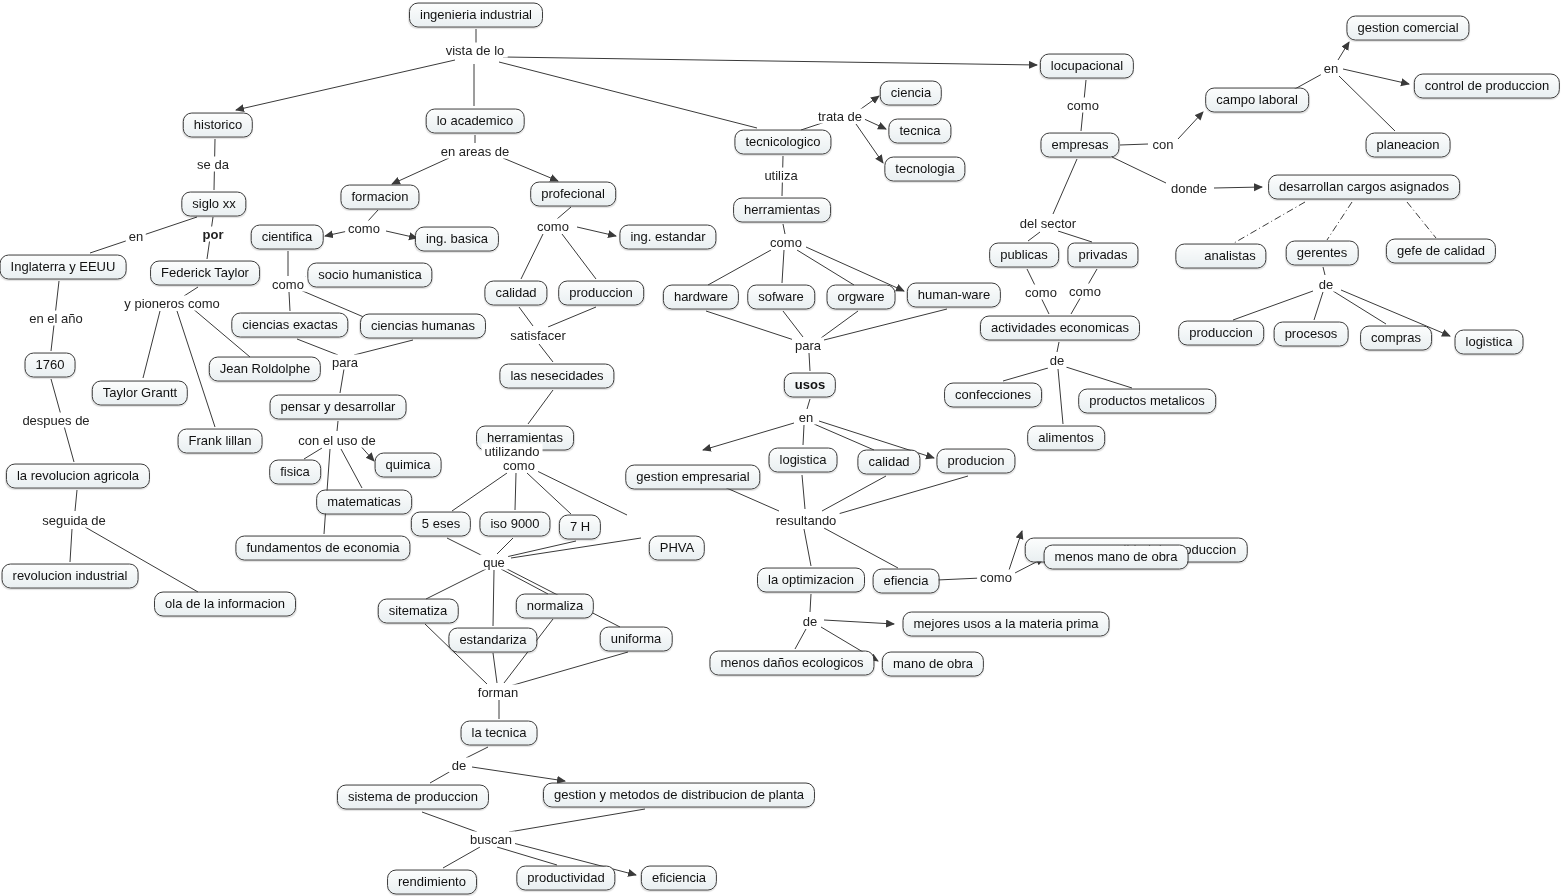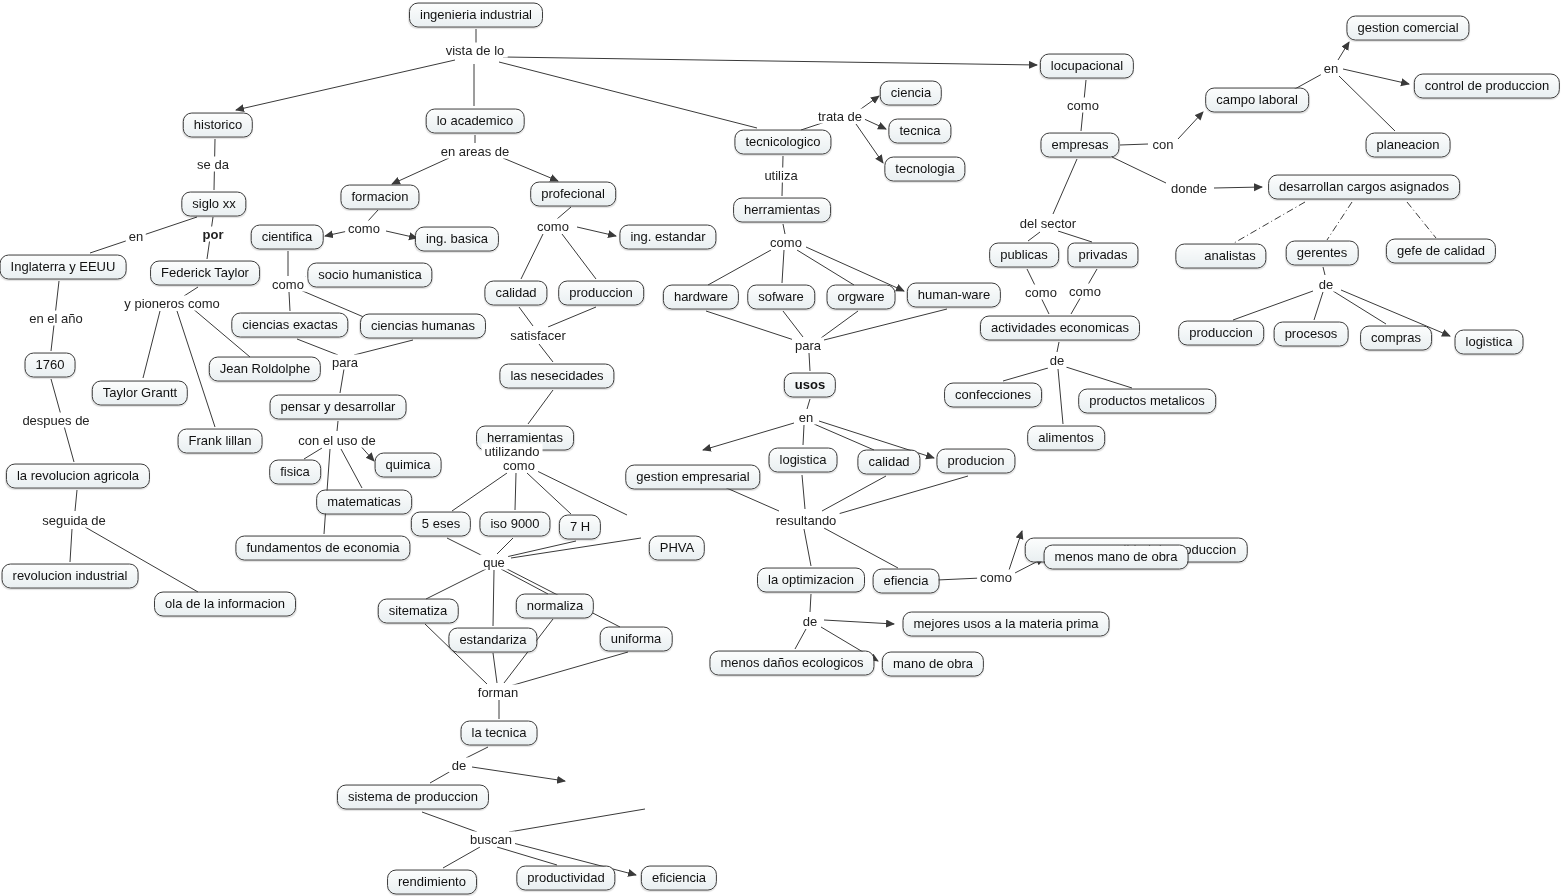--- a/index.html
+++ b/index.html
@@ -246,20 +246,21 @@
     <div class="node" style="left: 906px; top: 581px;">efiencia</div>
     <div class="node" style="left: 418px; top: 611px;">sitematiza</div>
     <div class="node" style="left: 555px; top: 606px;">normaliza</div>
     <div class="node" style="left: 493px; top: 640px;">estandariza</div>
     <div class="node" style="left: 636px; top: 639px;">uniforma</div>
     <div class="node" style="left: 1006px; top: 624px;">mejores usos a la materia prima</div>
     <div class="node" style="left: 792px; top: 663px;">menos daños ecologicos</div>
     <div class="node" style="left: 933px; top: 664px;">mano de obra</div>
     <div class="node" style="left: 499px; top: 733px;">la tecnica</div>
     <div class="node" style="left: 413px; top: 797px;">sistema de produccion</div>
+    <div class="node" style="left: 679px; top: 795px;">gestion y metodos de distribucion de planta</div>
     <div class="node" style="left: 432px; top: 882px;">rendimiento</div>
     <div class="node" style="left: 566px; top: 878px;">productividad</div>
     <div class="node" style="left: 679px; top: 878px;">eficiencia</div>
     <span class="link-label" style="left: 475px; top: 50px;">vista de lo</span>
     <span class="link-label" style="left: 213px; top: 164px;">se da</span>
     <span class="link-label" style="left: 136px; top: 236px;">en</span>
     <span class="link-label" style="left: 213px; top: 234px; font-weight: bold;">por</span>
     <span class="link-label" style="left: 56px; top: 318px;">en el año</span>
     <span class="link-label" style="left: 56px; top: 420px;">despues de</span>
     <span class="link-label" style="left: 74px; top: 520px;">seguida de</span>

